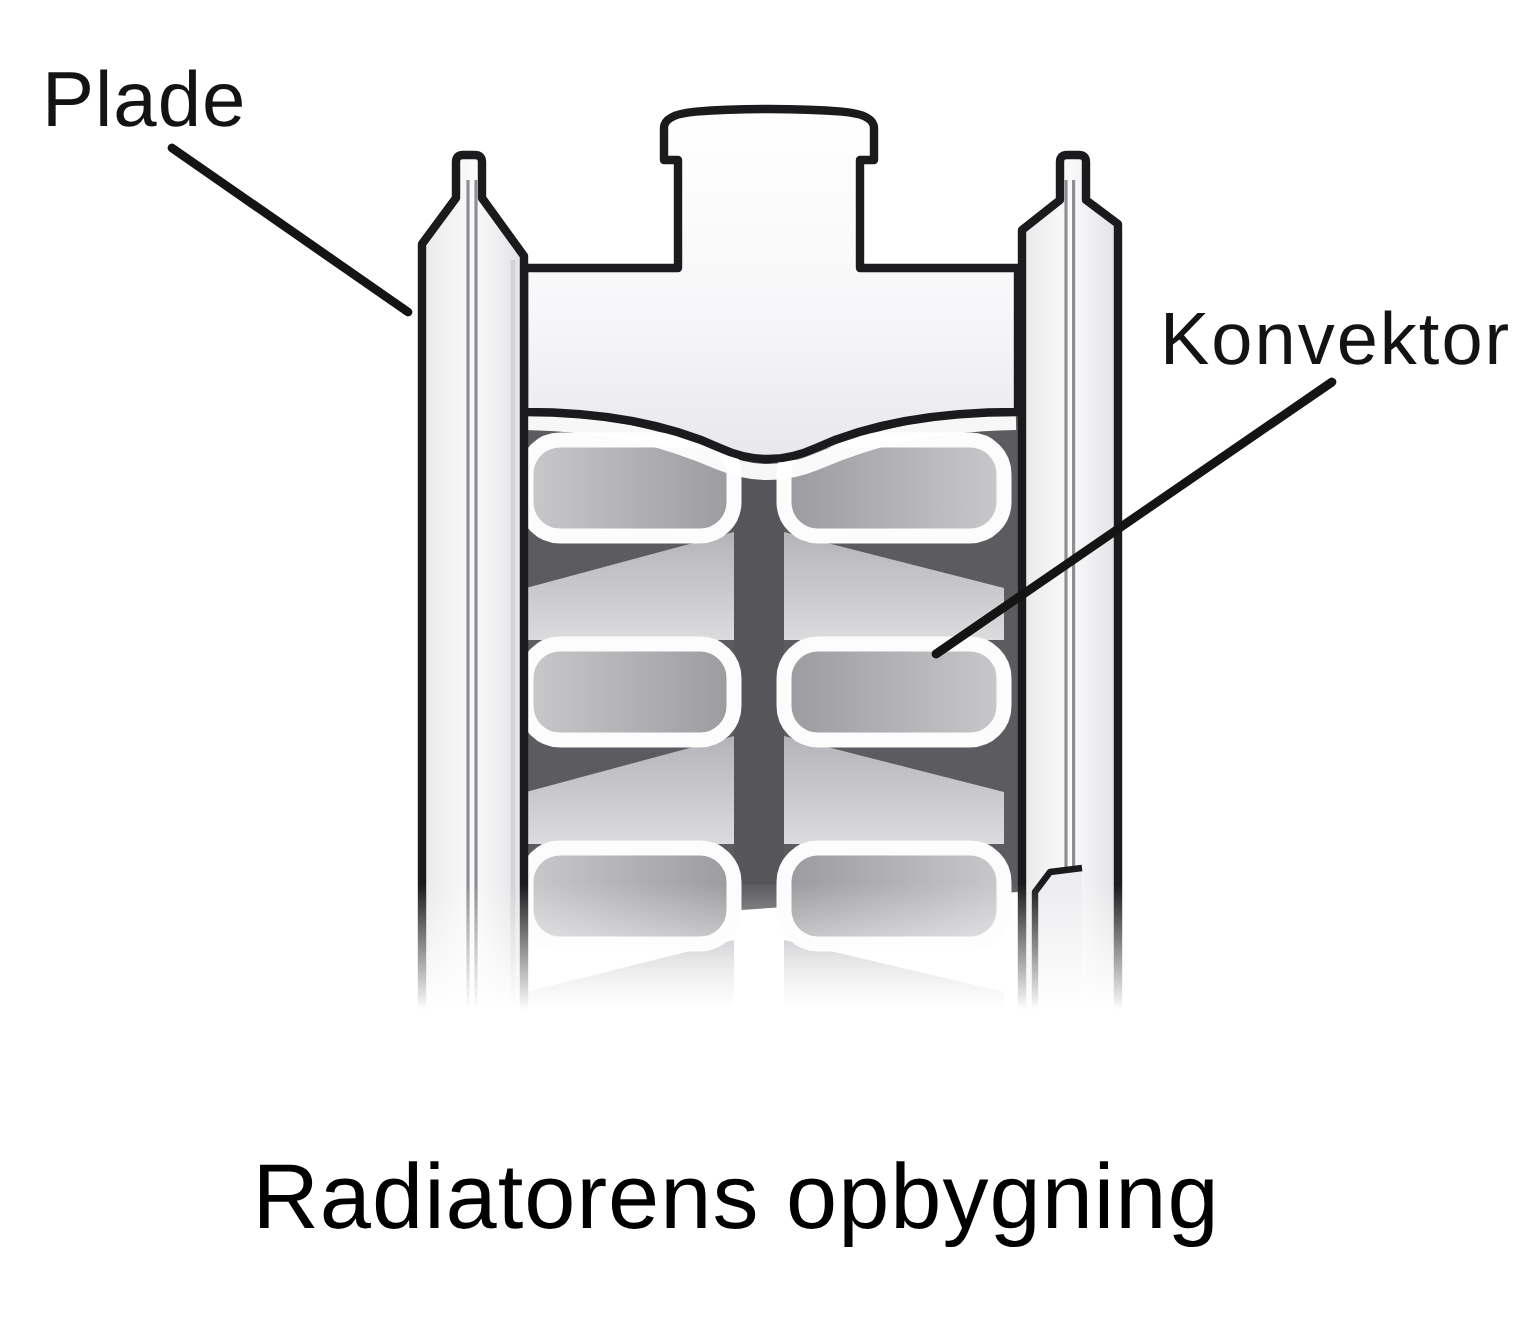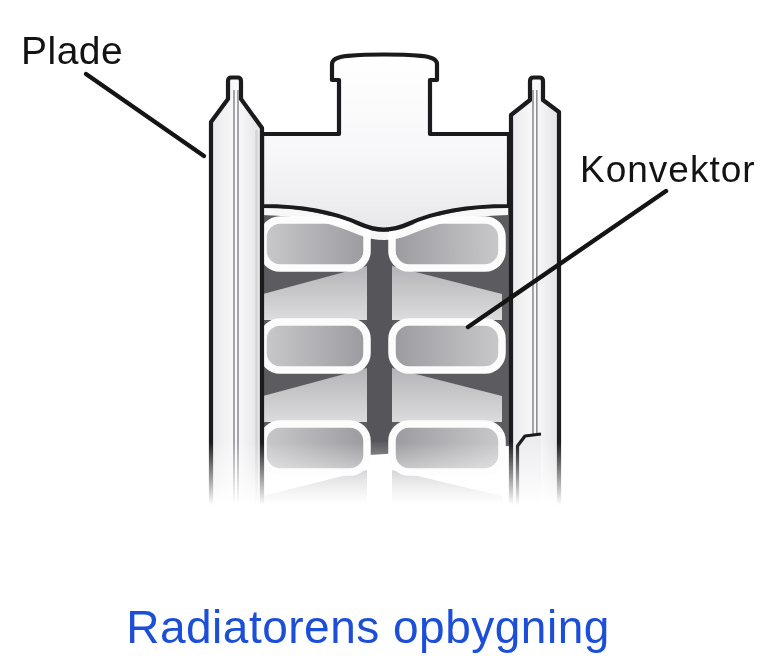--- a/index.html
+++ b/index.html
@@ -18,24 +18,23 @@
     white-space:nowrap;
   }
   .label-plade{left:21px;top:31px;font-size:39px;letter-spacing:0.5px;}
   .label-konvektor{left:580px;top:151px;font-size:37px;letter-spacing:1px;}
   .caption{
     position:absolute;
     left:368px;top:575px;
     transform:translateX(-50%);
     font-size:46px;
     letter-spacing:0.5px;
-    color:#1d4ed8;
+    color:#000000;
     line-height:1;
     white-space:nowrap;
-    margin-top:29px;
   }
 </style>
 </head>
 <body>
 
 <div class="page">
 
   <svg class="diagram-svg" width="768" height="668" viewBox="0 0 768 668">
     <defs>
       <linearGradient id="chanGrad" gradientUnits="userSpaceOnUse" x1="0" y1="55" x2="0" y2="235">

